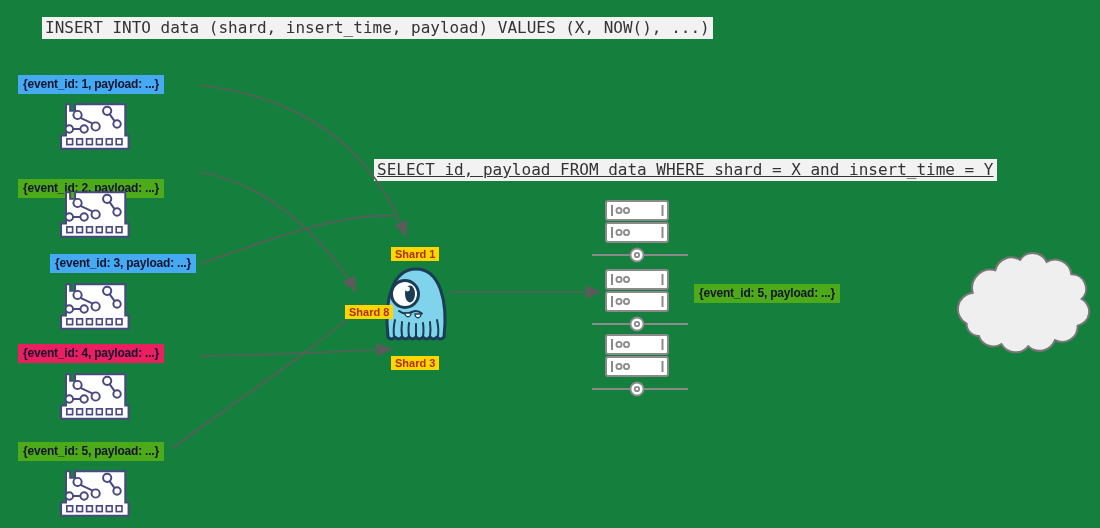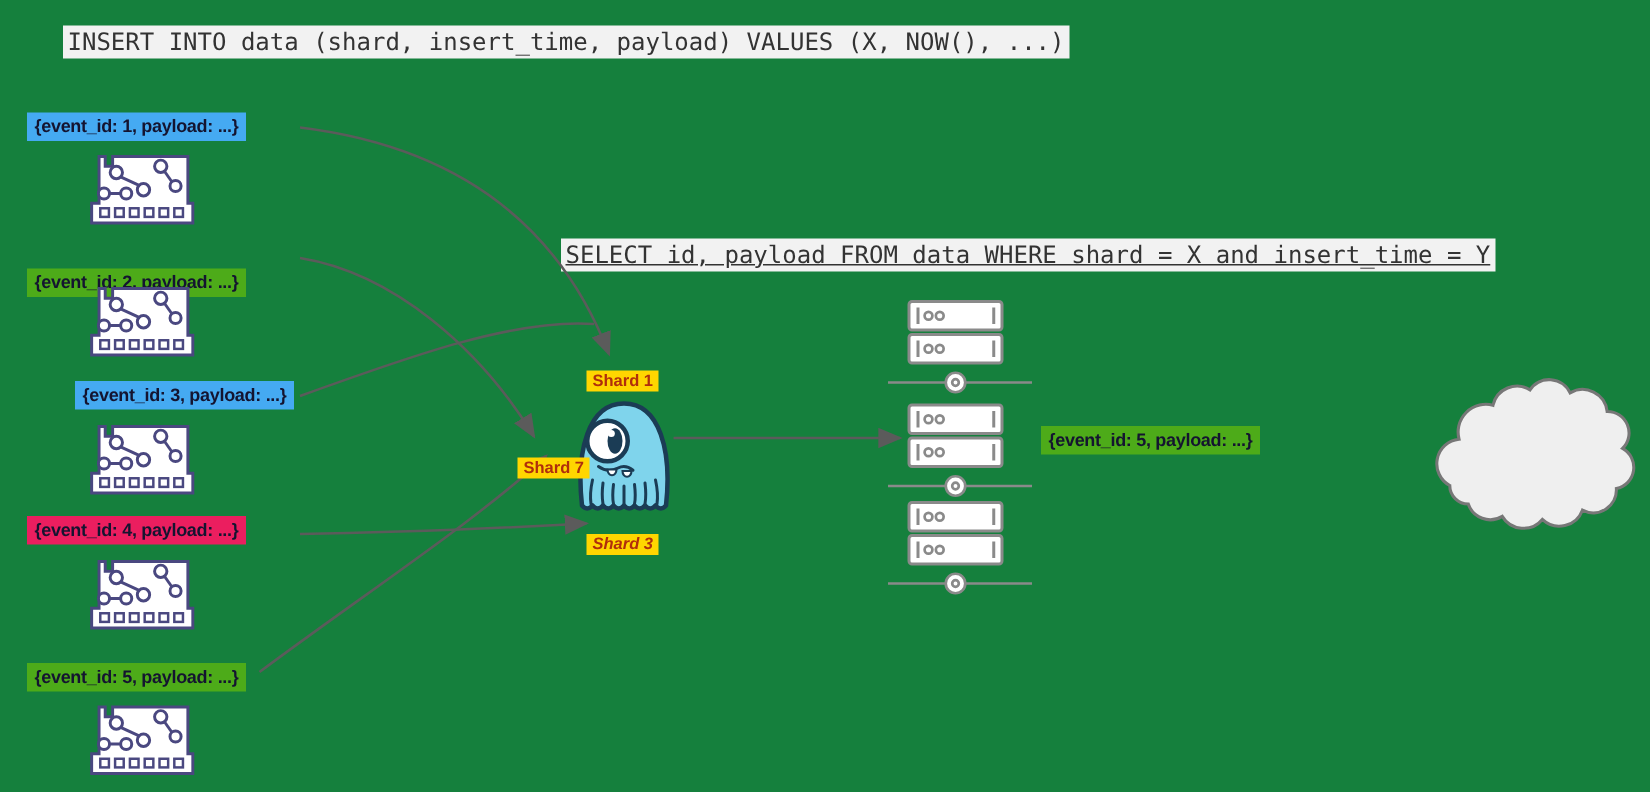--- a/index.html
+++ b/index.html
@@ -11,21 +11,21 @@
   .sql-mid{left:374px;top:159px;text-decoration:underline;}
   .sql-bot1{left:399px;top:427px;}
   .sql-bot2{left:366px;top:456px;}
   .evlabel{position:absolute;font-size:12px;line-height:15px;color:#141430;padding:2px 5px;
            white-space:nowrap;font-weight:bold;letter-spacing:-0.2px;}
   .ev1{left:18px;top:75px;} .ev2{left:18px;top:163px;} .ev3{left:18px;top:254px;margin-left:32px;}
   .ev4{left:18px;top:344px;} .ev5{left:18px;top:442px;}
   .ev-out{left:694px;top:284px;}
   .shard{position:absolute;background:var(--shard_bg);color:var(--shard_text);font-size:11px;
          font-weight:bold;padding:1px 4px;white-space:nowrap;}
-  .shard1{left:391px;top:247px;} .shard2{left:345px;top:305px;} .shard3{left:391px;top:356px;font-style:italic;}
+  .shard1{left:391px;top:247px;} .shard2{left:345px;top:305px;} .shard3{left:391px;top:356px;}
   .icon-svg{position:absolute;}
   .circuit1{left:56px;top:101px;} .circuit2{left:56px;top:189px;} .circuit3{left:56px;top:281px;}
   .circuit4{left:56px;top:371px;} .circuit5{left:56px;top:468px;}
   .stack1{left:592px;top:199px;} .stack2{left:592px;top:268px;} .stack3{left:592px;top:333px;}
   .octopus{left:378px;top:261px;}
   .cloud{left:948px;top:241px;}
   .arrow-layer{position:absolute;left:0;top:0;pointer-events:none;}
   .arrow{fill:none;stroke:var(--arrow);stroke-width:1.7px;}
   .circ{stroke:var(--circuit_icon);fill:#ffffff;}
   .circ-line{stroke:var(--circuit_icon);fill:none;}
@@ -131,21 +131,21 @@
     <path class="octo-line" d="M59,59 q2,9 1,16"></path>
     <circle class="octo-eye" cx="27" cy="33" r="13.5"></circle>
     <ellipse class="octo-pupil" cx="32" cy="33" rx="5" ry="8.5"></ellipse>
     <circle cx="29.5" cy="28" r="2.4" fill="#ffffff"></circle>
     <path class="octo-line" d="M21,50 q6,4.5 13,1 q5,-2.5 10,1.5"></path>
     <path class="octo-tooth" d="M27,52 a3,3.8 0 0 0 6,0 z"></path>
     <path class="octo-tooth" d="M37,53 a3,3.8 0 0 0 6,0 z"></path>
   </svg>
 
   <div class="shard shard1">Shard 1</div>
-  <div class="shard shard2">Shard 7</div>
+  <div class="shard shard2">Shard 8</div>
   <div class="shard shard3">Shard 3</div>
 
   <svg class="icon-svg stack1" width="96" height="64" viewBox="0 0 96 64">
       <use href="#serverstack"></use>
     </svg>
   <svg class="icon-svg stack2" width="96" height="64" viewBox="0 0 96 64">
       <use href="#serverstack"></use>
     </svg>
   <svg class="icon-svg stack3" width="96" height="64" viewBox="0 0 96 64">
       <use href="#serverstack"></use>

